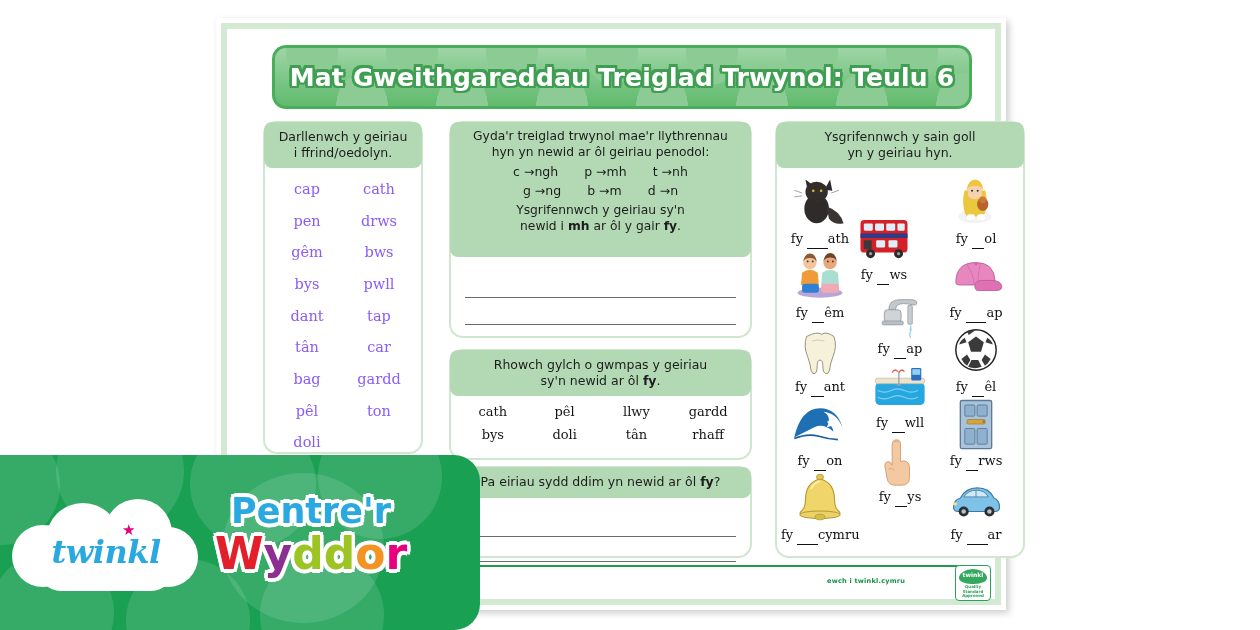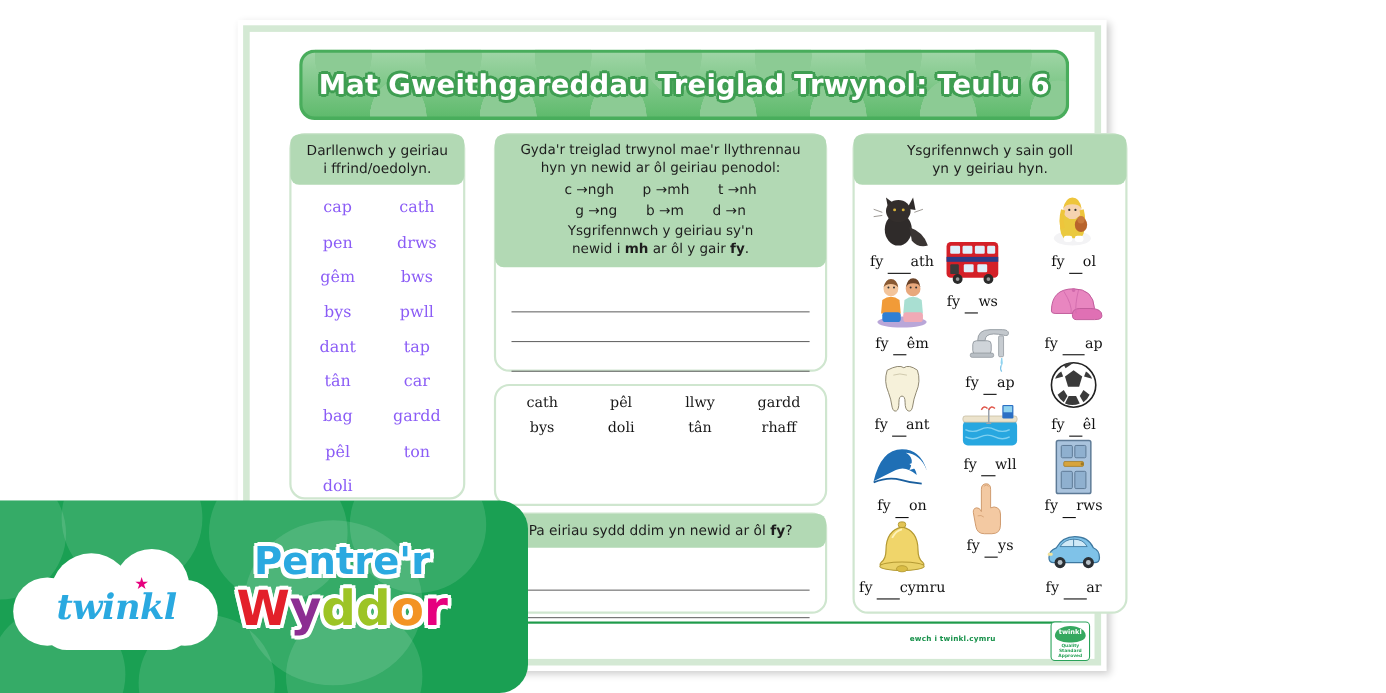--- a/index.html
+++ b/index.html
@@ -65,21 +65,21 @@
   .card-head b{font-weight:bold;}
   
   #c-words{left:36px;top:92px;width:160px;height:333px;}
   .wordgrid{display:grid;grid-template-columns:1fr 1fr;row-gap:0;padding:6px 6px 0;}
   .wordgrid span{
     text-align:center;font-size:14.5px;color:#8b5cf6;line-height:2.18;
     font-family:"DejaVu Serif", serif;
   }
   
   #c-rules{left:222px;top:92px;width:303px;height:217px;}
-  .rules-head{font-size:12.3px;line-height:1.3;padding:7px 8px 8px;}
+  .rules-head{font-size:12.3px;line-height:1.3;padding:7px 8px 22px;}
   .arrowrow{display:flex;justify-content:center;gap:26px;margin-top:3px;font-size:12.5px;}
   .lines{padding:14px 14px 0;}
   .lines .ln{border-bottom:1.6px solid #6a6a6a;height:26px;}
   
   #c-circle{left:222px;top:320px;width:303px;height:111px;}
   .cwgrid{display:grid;grid-template-columns:repeat(4,1fr);padding:5px 6px 0;}
   .cwgrid span{text-align:center;font-size:13px;line-height:1.75;color:#161616;font-family:"DejaVu Serif", serif;}
   
   #c-q{left:222px;top:437px;width:303px;height:92px;}
   #c-q .lines .ln{height:24px;}
@@ -184,20 +184,26 @@
         </div>
       </div>
       <div class="lines">
         <div class="ln"></div>
         <div class="ln"></div>
         <div class="ln"></div>
       </div>
     </div>
 
     <div class="card" id="c-circle">
+      <div class="card-head">
+        <div>Rhowch gylch o gwmpas y geiriau</div>
+        <div>
+          <span>sy'n newid ar ôl </span><b>fy</b><span>.</span>
+        </div>
+      </div>
       <div class="cwgrid" id="cwgrid">
           <span>cath</span>
           <span>pêl</span>
           <span>llwy</span>
           <span>gardd</span>
           <span>bys</span>
           <span>doli</span>
           <span>tân</span>
           <span>rhaff</span>
         </div>

